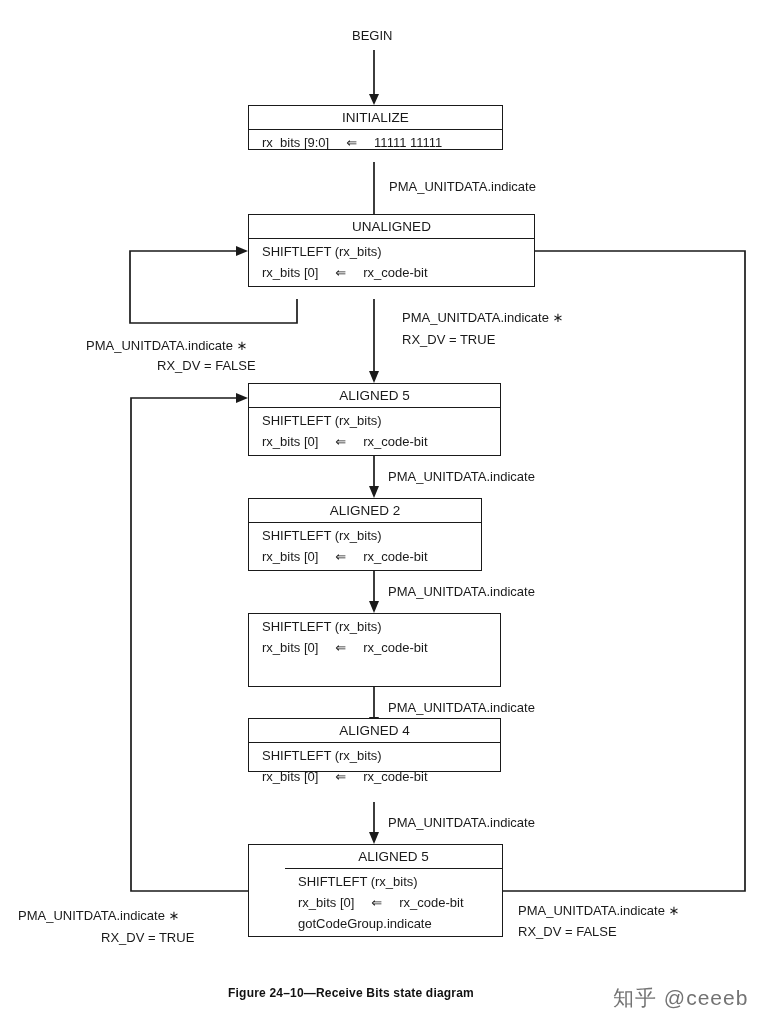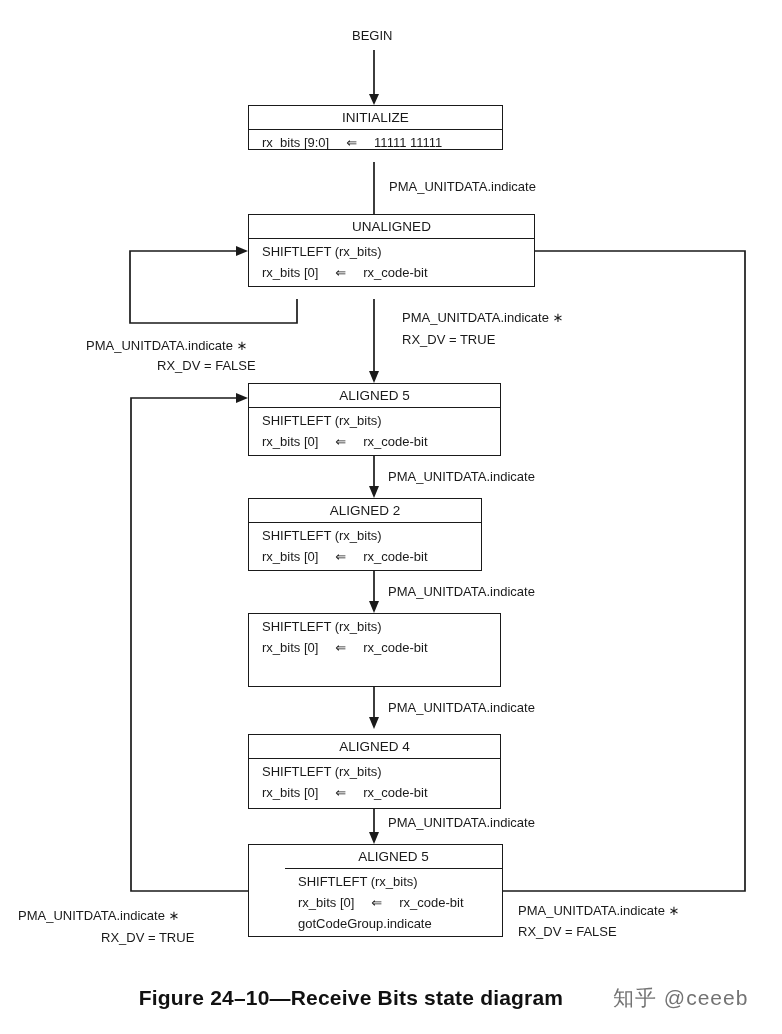--- a/index.html
+++ b/index.html
@@ -22,21 +22,21 @@
   }
   .state-body { padding:2px 0 0 0; }
   .srow { display:flex; align-items:center; height:21px; padding-left:13px; white-space:nowrap; }
   .srow .op { margin:0 17px; }
 
   .lbl { position:absolute; font-size:13px; white-space:nowrap;text-align:right; }
   .begin { position:absolute; font-size:13px; }
 
   .caption {
     position:absolute; left:0; right:80px; top:986px; text-align:center;
-    font-size:21px; font-weight:bold; color:#111111; letter-spacing:0.2px;
+    font-size:12px; font-weight:bold; color:#111111; letter-spacing:0.2px;
   }
   .watermark {
     position:absolute; left:613px; top:984px; font-size:21px;
     color:#737373; letter-spacing:1px;
   }
 </style>
 </head>
 <body>
 
 <div class="canvas">
@@ -132,21 +132,21 @@
         <span>SHIFTLEFT (rx_bits)</span>
       </div>
       <div class="srow">
         <span>rx_bits [0]</span>
         <span class="op">⇐</span>
         <span>rx_code-bit</span>
       </div>
     </div>
   </div>
 
-  <div class="state-box" style="left:248px; top:734px; width:253px; height:75px;">
+  <div class="state-box" style="left:248px; top:718px; width:253px; height:54px;">
     <div class="state-title">ALIGNED 4</div>
     <div class="state-body">
       <div class="srow">
         <span>SHIFTLEFT (rx_bits)</span>
       </div>
       <div class="srow">
         <span>rx_bits [0]</span>
         <span class="op">⇐</span>
         <span>rx_code-bit</span>
       </div>

